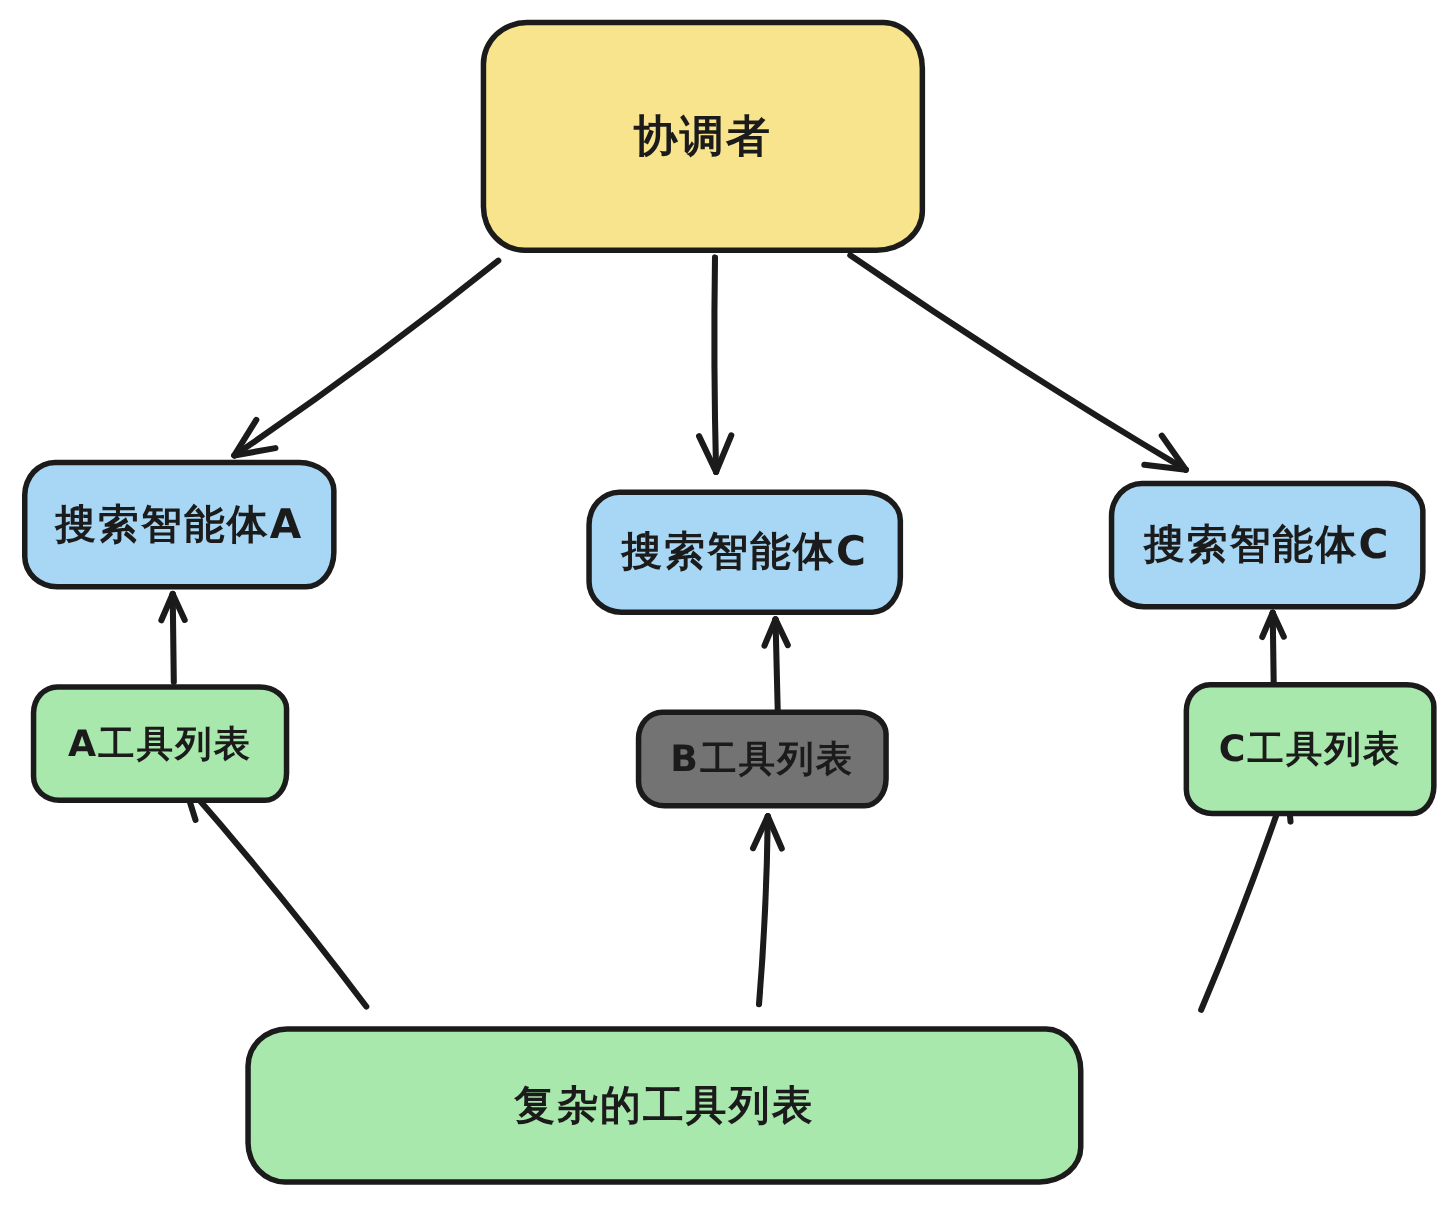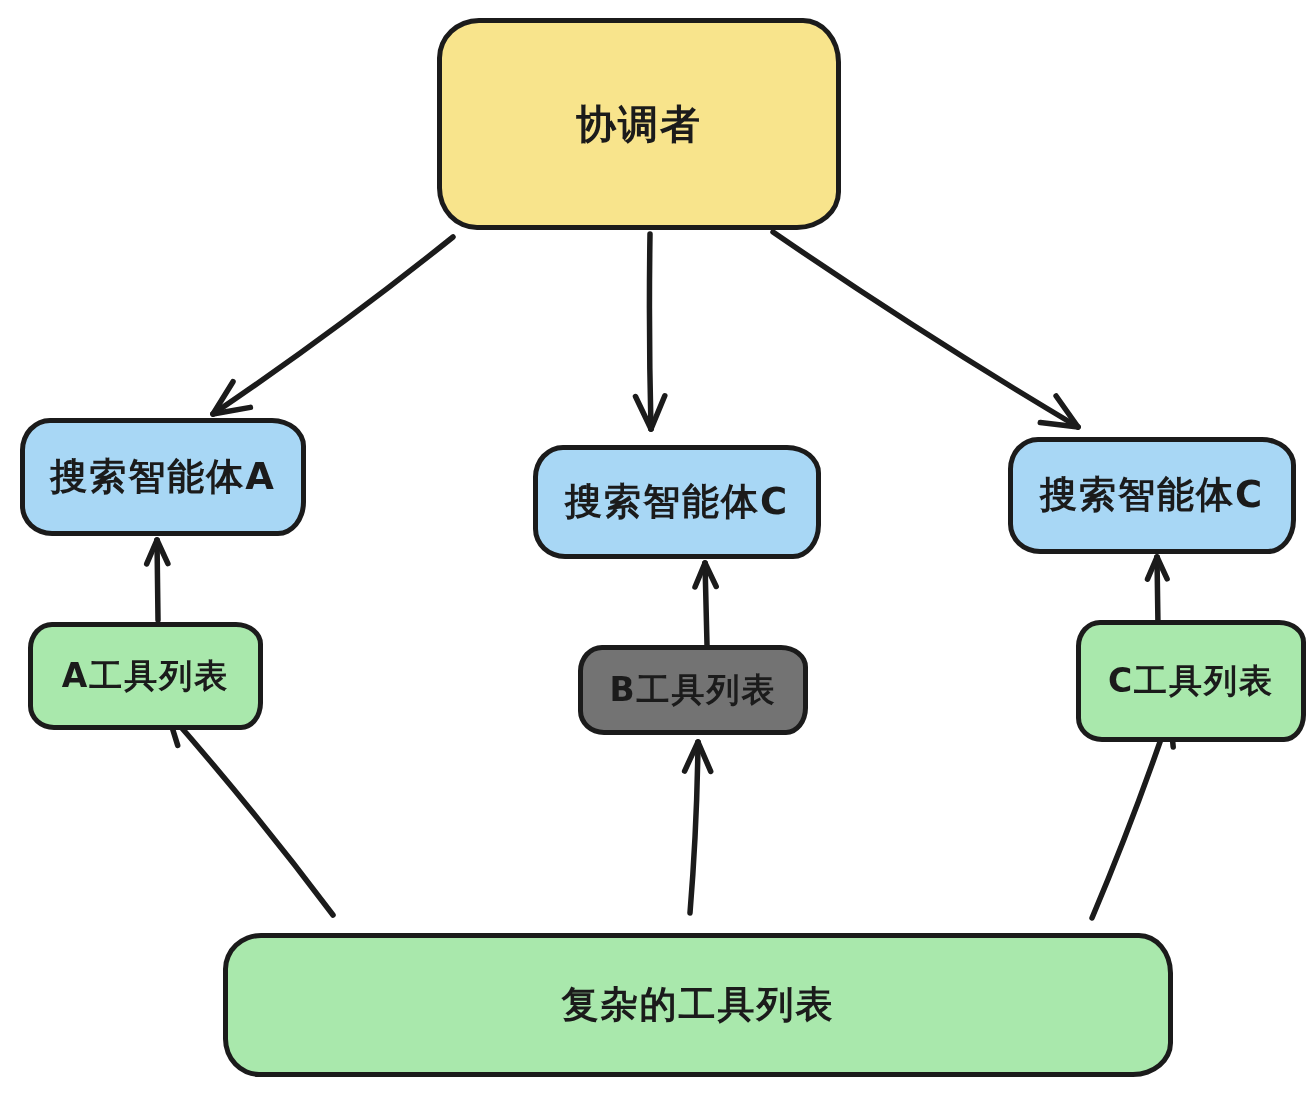--- a/index.html
+++ b/index.html
@@ -49,21 +49,21 @@
   .node-agent-b { left: 533px;  top: 445px; width: 288px; height: 114px; }
   .node-agent-c { left: 1008px; top: 437px; width: 288px; height: 117px; }
   .node-tools {
     border-radius: 24px 27px 22px 26px / 26px 22px 27px 24px;
     font-size: 33px;
   }
   .node-tools-a { left: 28px;   top: 622px; width: 235px; height: 108px; }
   .node-tools-b { left: 578px;  top: 645px; width: 230px; height: 90px; }
   .node-tools-c { left: 1076px; top: 620px; width: 230px; height: 122px; }
   .node-complex {
-    left: 223px; top: 933px; width: 950px; height: 144px;
+    left: 223px; top: 933px; width: 762px; height: 144px;
     border-radius: 38px 34px 40px 36px / 36px 40px 34px 38px;
     font-size: 37px;
   }
 </style>
 </head>
 <body>
 
 <div class="canvas">
 
   <svg id="edge-layer" class="edge-layer" viewBox="0 0 1316 1095">

